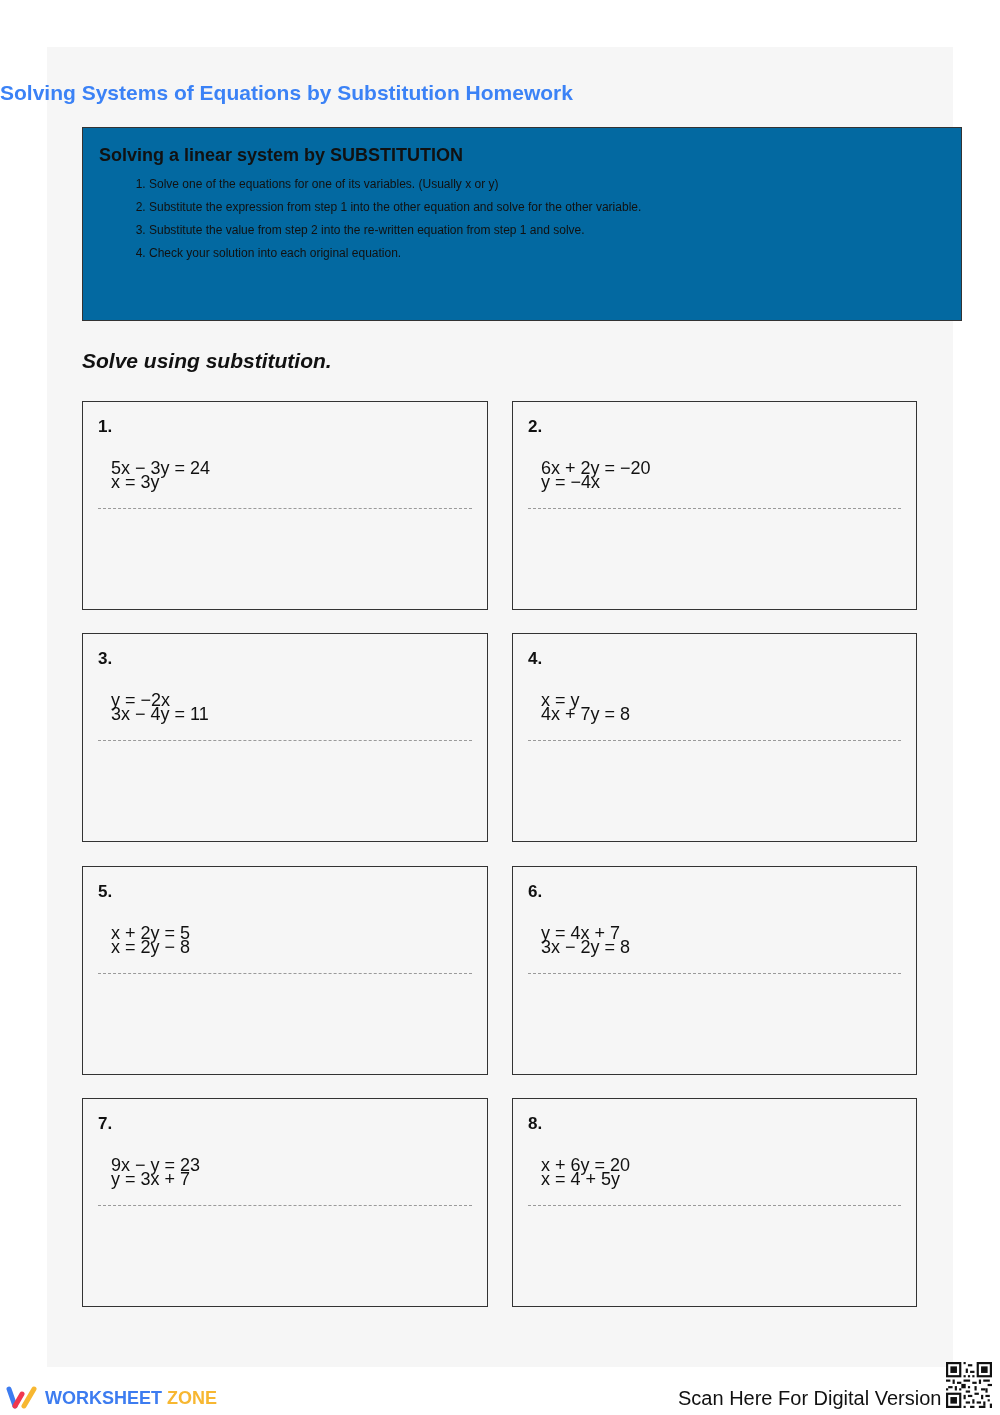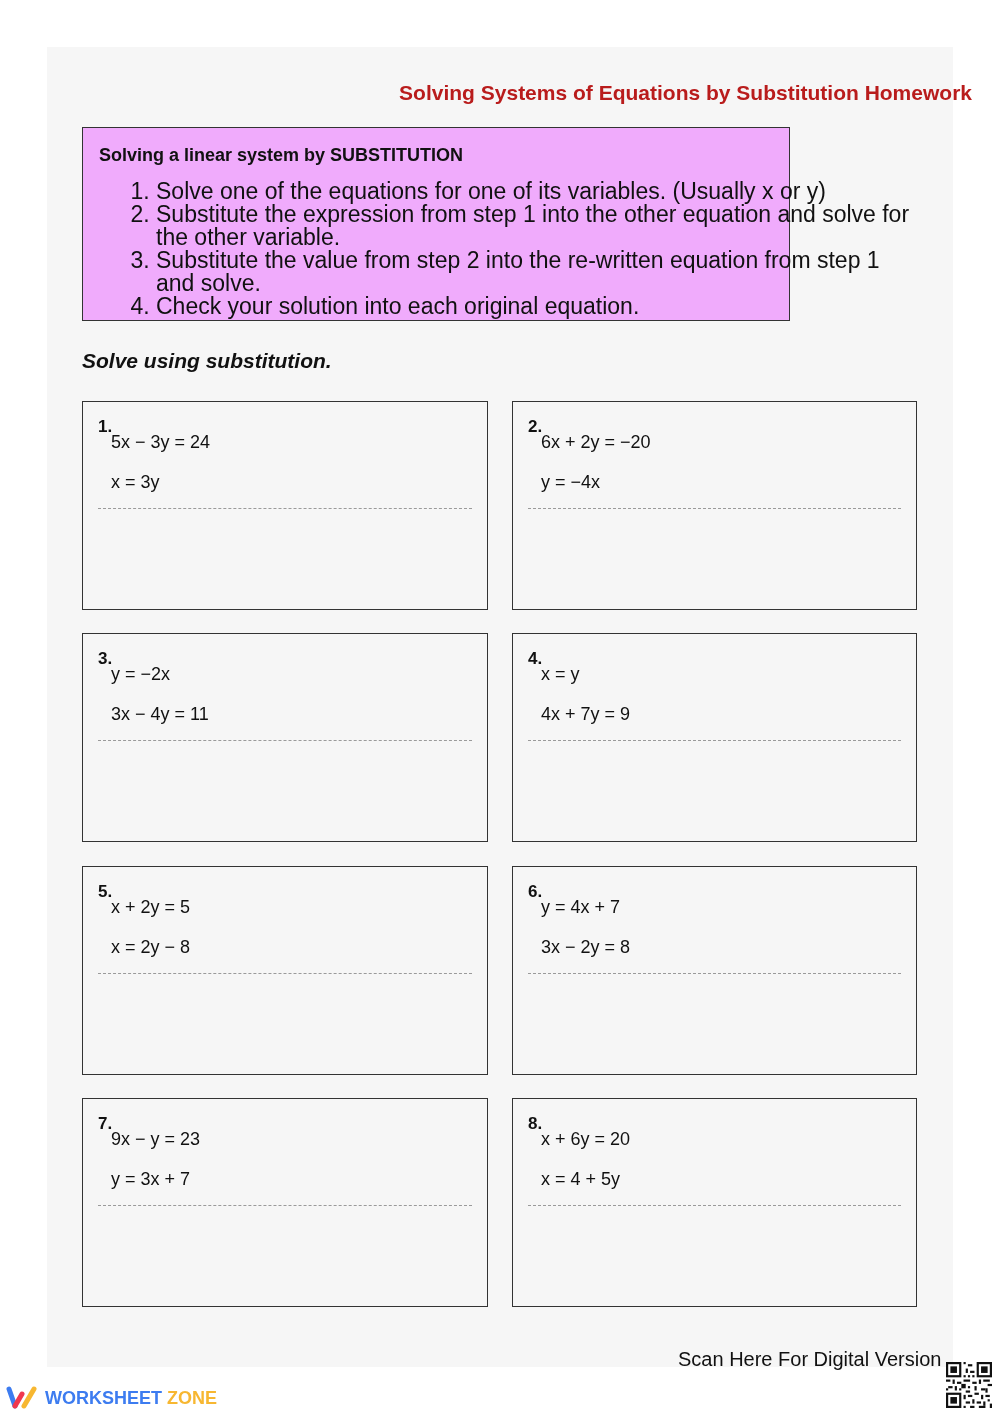--- a/index.html
+++ b/index.html
@@ -6,64 +6,64 @@
     body {
       width: 1000px; height: 1415px; background: #ffffff; position: relative;
       font-family: "Liberation Sans", sans-serif; color: #111;
       overflow: hidden;
     }
     .sheet {
       position: absolute; left: 47px; top: 47px; width: 906px; height: 1320px;
       background: #f6f6f6;
     }
     .title {
-      position: absolute; left: 0; top: 81px; width: 972px; text-align: right;
-      font-weight: bold; font-size: 21px; color: #b91c1c;
+      position: absolute; left: 0; top: 81px; width: 972px; text-align: left;
+      font-weight: bold; font-size: 21px; color: #3b82f6;
     }
     .instructions {
-      position: absolute; left: 82px; top: 127px; width: 708px; height: 194px;
-      border: 1.5px solid #333; box-sizing: border-box; background: #f0abfc;
+      position: absolute; left: 82px; top: 127px; width: 880px; height: 194px;
+      border: 1.5px solid #333; box-sizing: border-box; background: #0369a1;
     }
     .instructions .heading {
       position: absolute; left: 16px; top: 17px; font-weight: bold; font-size: 18px;
     }
     .instructions ol {
-      position: absolute; left: 16px; top: 45px; margin: 7px; padding-left: 50px;
-      width: 760px; font-size: 23px; line-height: 23px;
+      position: absolute; left: 16px; top: 45px; margin: 0; padding-left: 50px;
+      width: 760px; font-size: 12px; line-height: 23px;
     }
     .instructions li { padding-left: 0; }
     .section-title {
       position: absolute; left: 82px; top: 349px; font-weight: bold; font-size: 21px; font-style: italic;
     }
     .problem {
       position: absolute; width: 406px; height: 209px; border: 1.5px solid #333;
       box-sizing: border-box; background: #f6f6f6;
     }
     .problem.right { width: 405px; }
     .problem .num {
       position: absolute; left: 15px; top: 15px; font-weight: bold; font-size: 17px;
     }
     .problem .eq {
       position: absolute; left: 28px; font-size: 18px;
     }
-    .problem .eq1 { top: 30px; }
+    .problem .eq1 { top: 56px; }
     .problem .eq2 { top: 70px; }
     .problem .divider {
       position: absolute; left: 15px; right: 15px; top: 106px;
       border-top: 1px dashed #9a9a9a;
     }
     .footer-logo {
       position: absolute; left: 6px; top: 1384px; height: 28px; display: flex; align-items: center;
     }
     .footer-logo svg { display: block; }
     .logo-text { font-weight: bold; font-size: 18px; margin-left: 5px; letter-spacing: 0px; }
     .logo-text .w { color: #3d7cf0; }
     .logo-text .z { color: #f7b731; margin-left: 5px; }
     .scan-text {
-      position: absolute; left: 678px; top: 1348px; font-size: 20px; color: #111;
+      position: absolute; left: 678px; top: 1387px; font-size: 20px; color: #111;
     }
     .qr {
       position: absolute; left: 946px; top: 1362px; width: 46px; height: 46px;
     }
   </style>
 </head>
 <body>
 
 <div class="sheet"></div>
 
@@ -96,21 +96,21 @@
 
 <div class="problem" style="left:82px; top:633px;">
   <div class="num">3.</div>
   <div class="eq eq1">y = −2x</div>
   <div class="eq eq2">3x − 4y = 11</div>
   <div class="divider"></div>
 </div>
 <div class="problem right" style="left:512px; top:633px;">
   <div class="num">4.</div>
   <div class="eq eq1">x = y</div>
-  <div class="eq eq2">4x + 7y = 9</div>
+  <div class="eq eq2">4x + 7y = 8</div>
   <div class="divider"></div>
 </div>
 
 <div class="problem" style="left:82px; top:866px;">
   <div class="num">5.</div>
   <div class="eq eq1">x + 2y = 5</div>
   <div class="eq eq2">x = 2y − 8</div>
   <div class="divider"></div>
 </div>
 <div class="problem right" style="left:512px; top:866px;">

